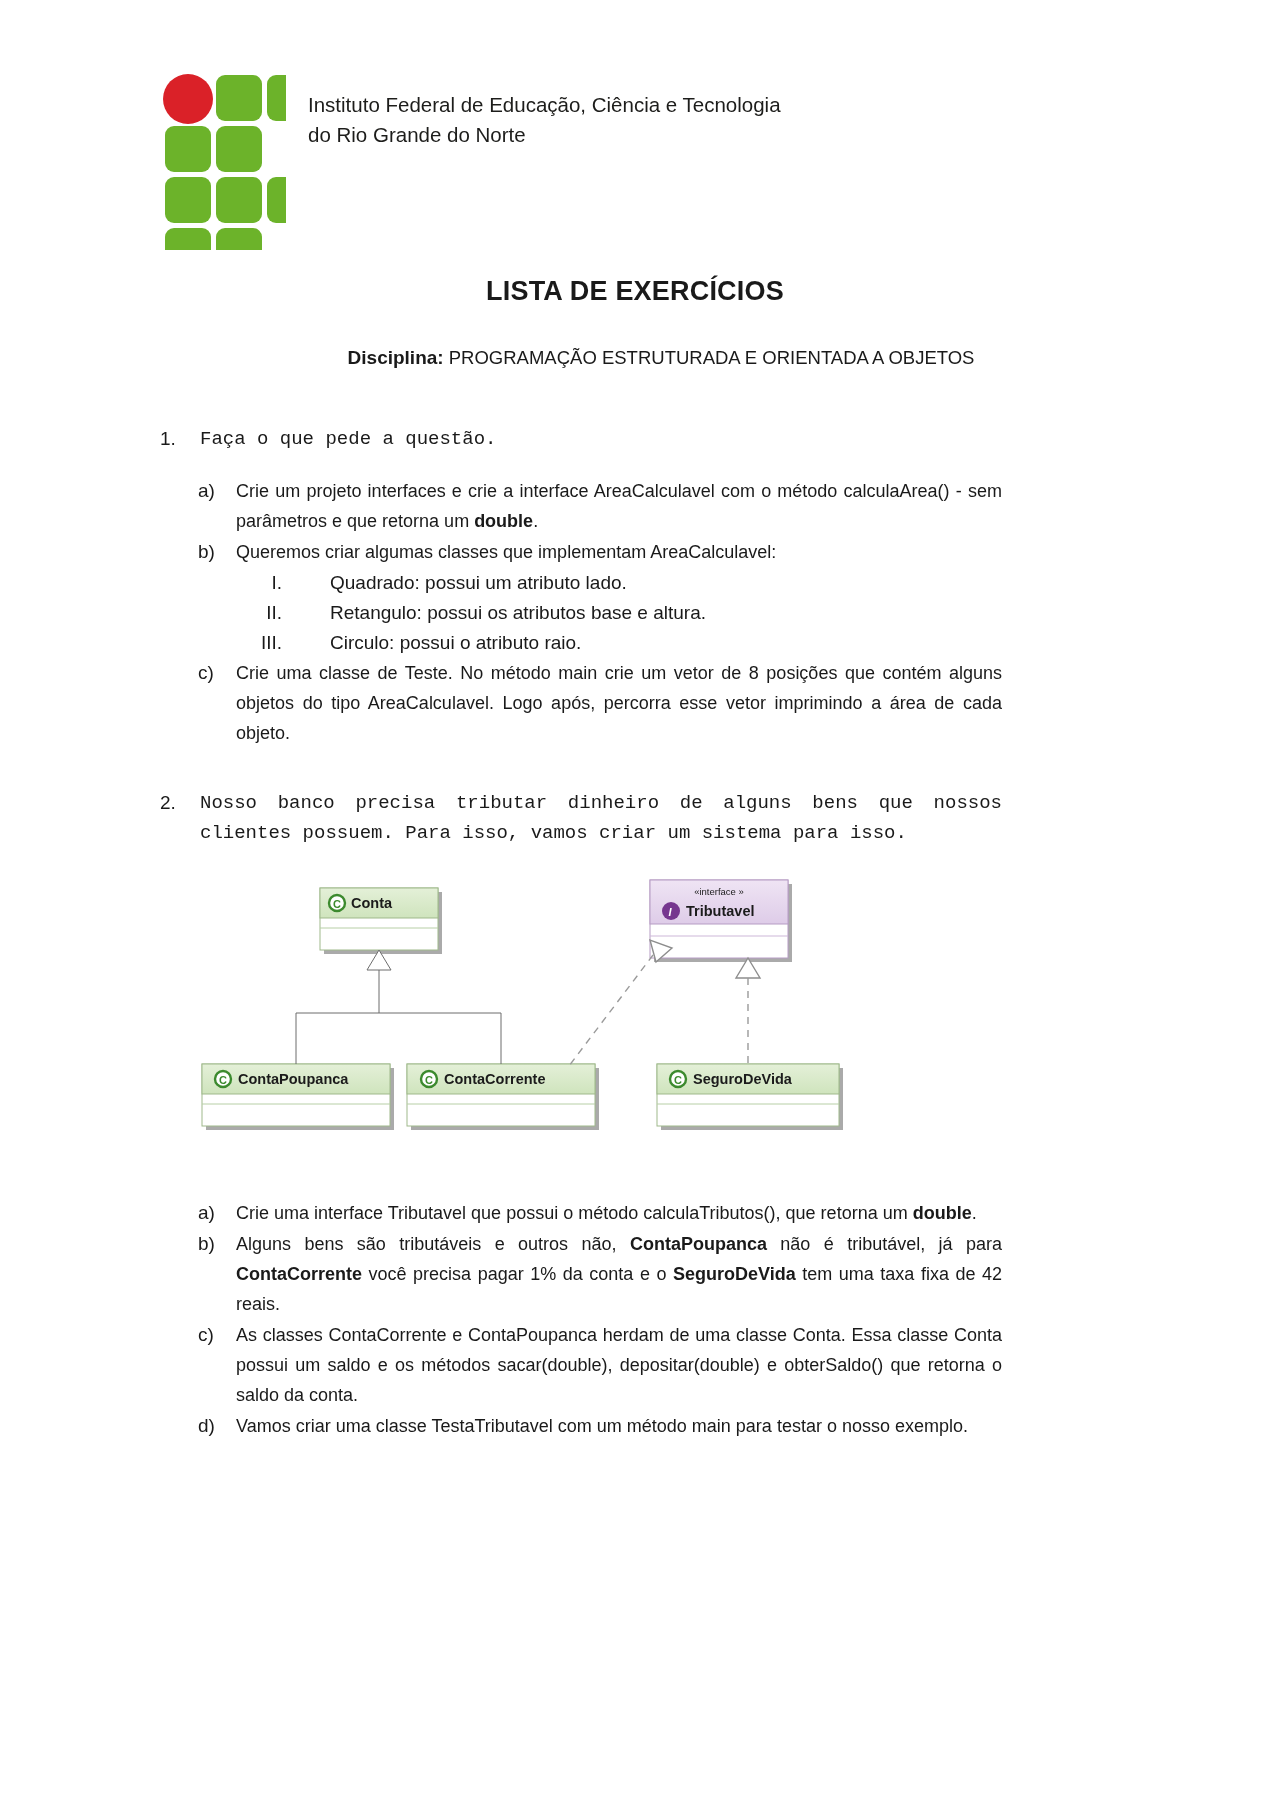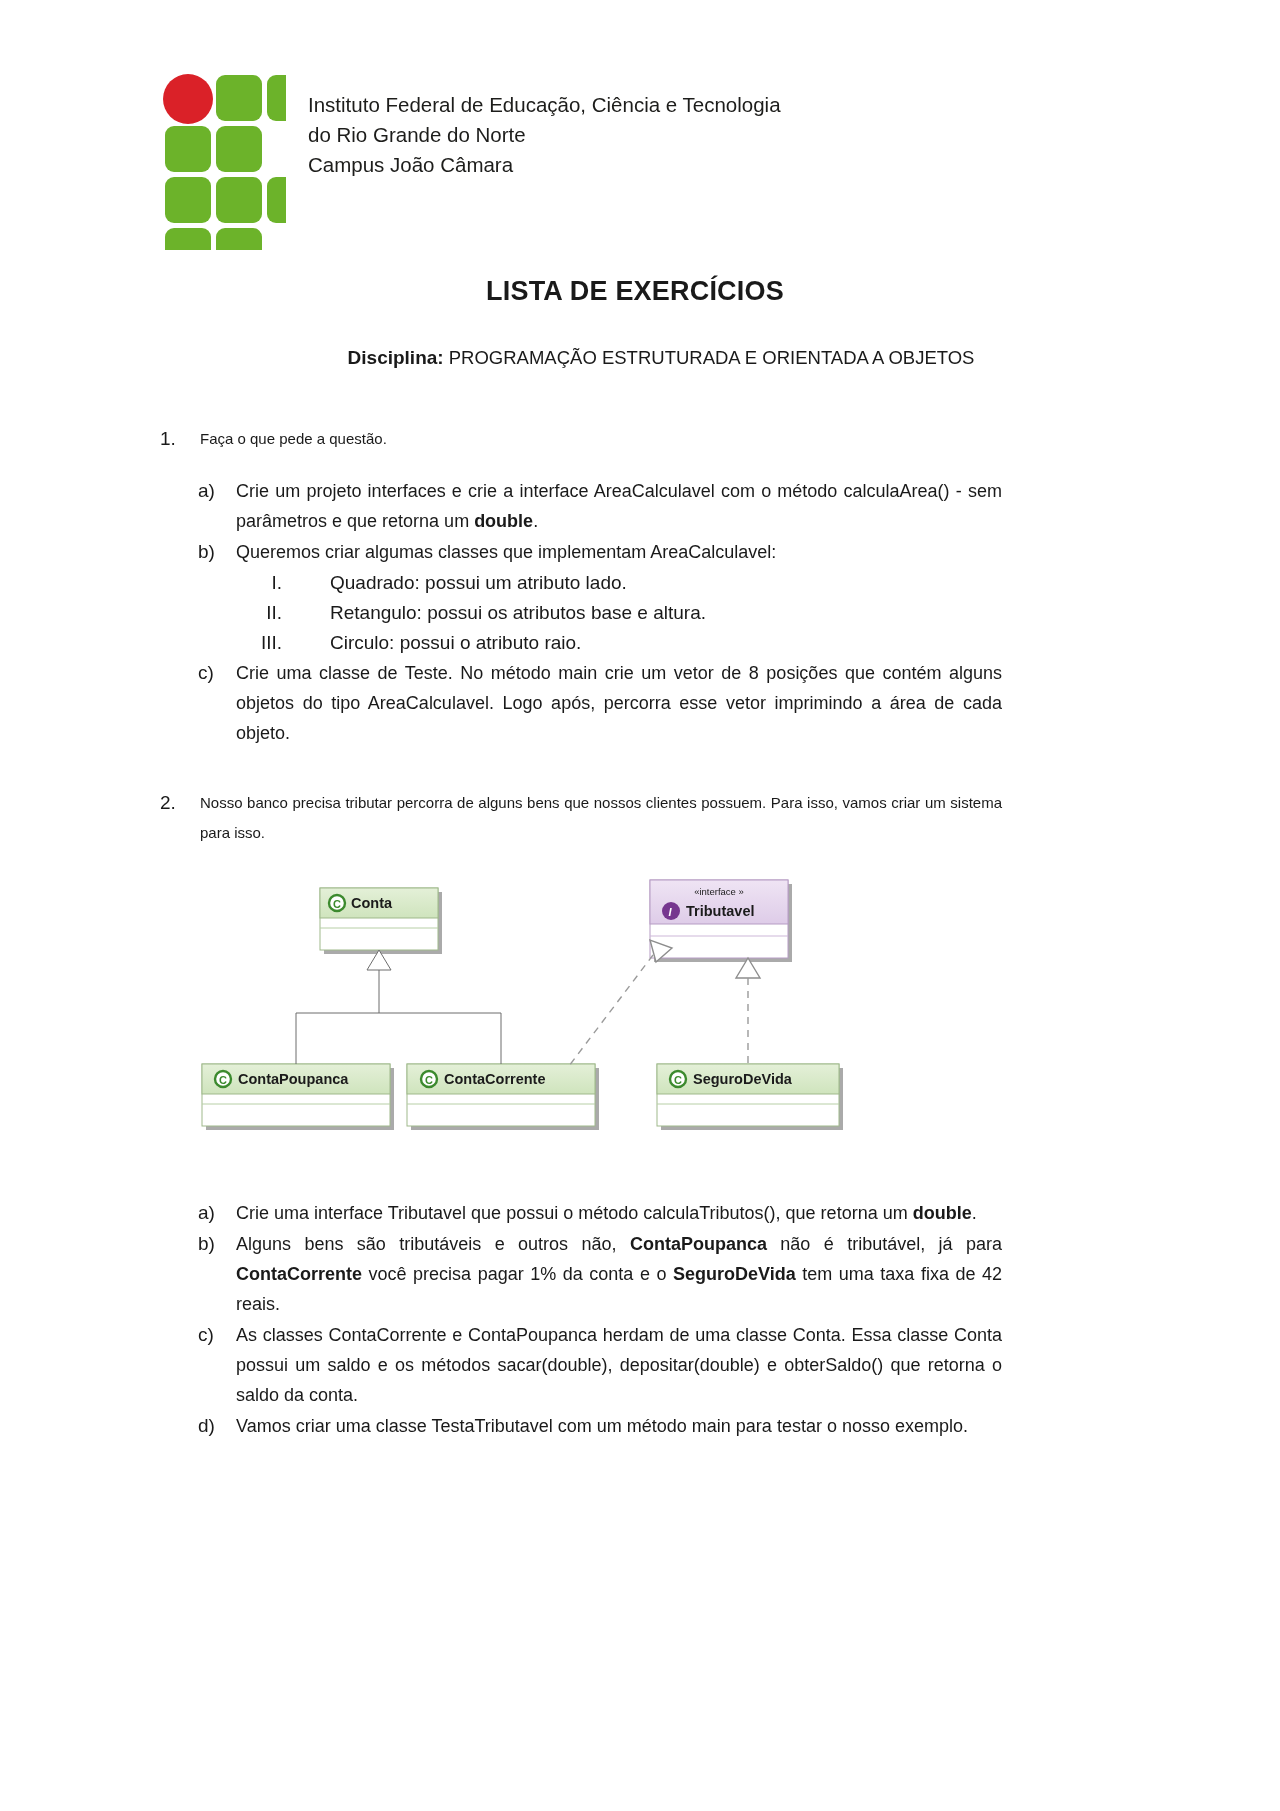--- a/index.html
+++ b/index.html
@@ -44,21 +44,21 @@
     line-height:28px;
     padding-left:170px;
   }
   .disciplina b { font-weight:bold; font-size:19px;}
 
   
   .content { padding:0 150px 0 160px; margin-top:52px; }
 
   .q-row { display:flex; margin-bottom:0; }
   .q-num { width:40px; flex:0 0 40px; font-size:19px; line-height:30px; }
-  .q-text { font-size:15px; line-height:30px; flex:1; }
+  .q-text { font-size:19px; line-height:30px; flex:1;font-family:Liberation Mono, monospace; }
 
   .sub-list { margin-top:22px; padding-left:38px; }
   .sub-row { display:flex; margin-bottom:1px; }
   .sub-mark { width:38px; flex:0 0 38px; font-size:19px; line-height:30px; }
   .sub-body { flex:1; font-size:18px; line-height:30px; text-align:justify; }
   .sub-body.nojust { text-align:left; }
   .sub-body b { font-weight:bold; }
 
   .rom-list { padding-left:58px; margin-top:0; }
   .rom-row { display:flex; }
@@ -98,21 +98,20 @@
           <rect x="105" y="105" width="46" height="46" rx="9" fill="#6CB32A"></rect>
 
           <rect x="3" y="156" width="46" height="46" rx="9" fill="#6CB32A"></rect>
           <rect x="54" y="156" width="46" height="46" rx="9" fill="#6CB32A"></rect>
         </svg>
       </div>
 
       <div class="inst-lines">
         <div>Instituto Federal de Educação, Ciência e Tecnologia</div>
         <div>do Rio Grande do Norte</div>
-        <div>Campus João Câmara</div>
       </div>
     </div>
 
     <div class="doc-title">LISTA DE EXERCÍCIOS</div>
 
     <div class="disciplina">
       <b>Disciplina:</b><span> </span><span>PROGRAMAÇÃO ESTRUTURADA E ORIENTADA A OBJETOS</span>
     </div>
   </div>
 
@@ -151,21 +150,21 @@
       </div>
 
       <div class="sub-row">
         <div class="sub-mark">c)</div>
         <div class="sub-body">Crie uma classe de Teste. No método main crie um vetor de 8 posições que contém alguns objetos do tipo AreaCalculavel. Logo após, percorra esse vetor imprimindo a área de cada objeto.</div>
       </div>
     </div>
 
     <div class="q-row q2-wrap">
       <div class="q-num">2.</div>
-      <div class="q-text q2-text">Nosso banco precisa tributar percorra de alguns bens que nossos clientes possuem. Para isso, vamos criar um sistema para isso.</div>
+      <div class="q-text q2-text">Nosso banco precisa tributar dinheiro de alguns bens que nossos clientes possuem. Para isso, vamos criar um sistema para isso.</div>
     </div>
 
     <div class="diagram">
       <svg width="760" height="270" viewBox="0 0 760 270" xmlns="http://www.w3.org/2000/svg" font-family="Liberation Sans, sans-serif">
         <defs>
           <linearGradient id="gHdrGreen" x1="0" y1="0" x2="0" y2="1">
             <stop offset="0%" stop-color="#E4F0D8"></stop>
             <stop offset="100%" stop-color="#CFE4BD"></stop>
           </linearGradient>
           <linearGradient id="gHdrPurple" x1="0" y1="0" x2="0" y2="1">

